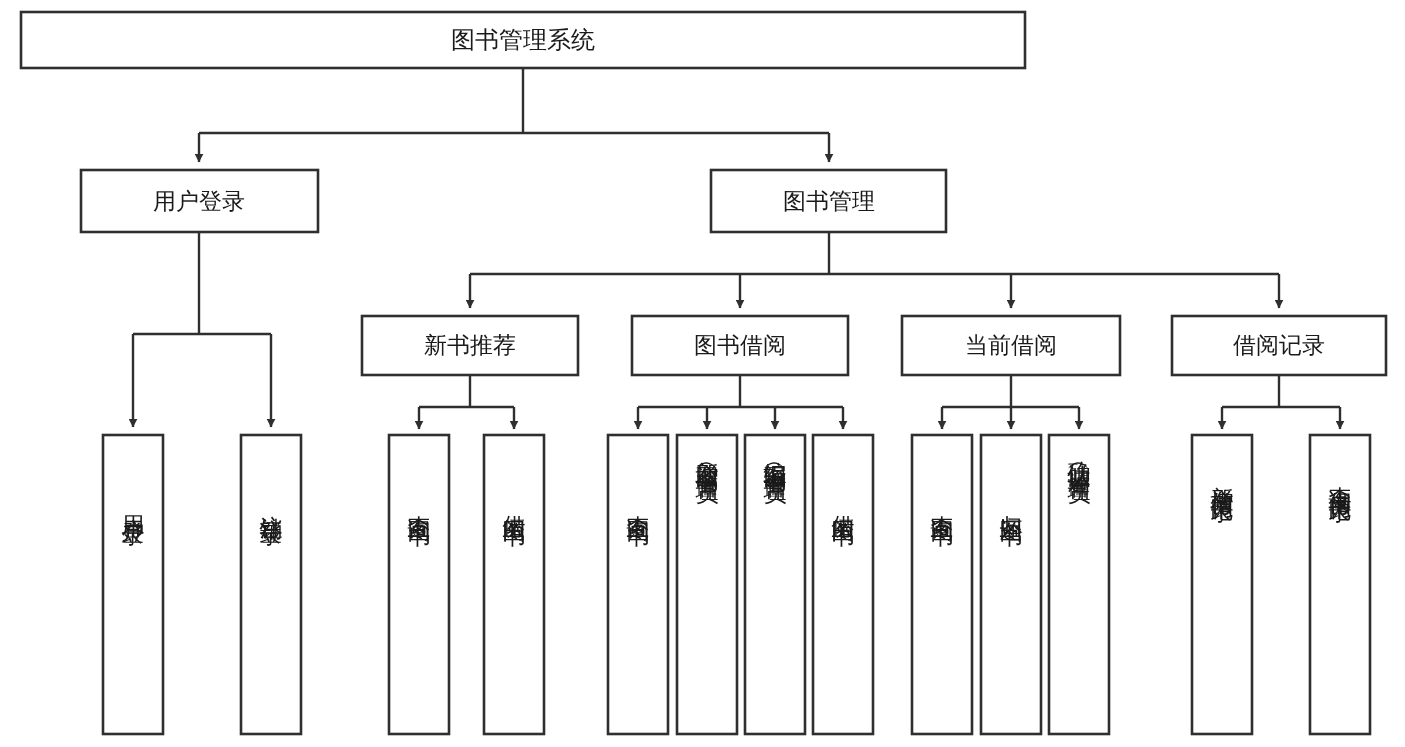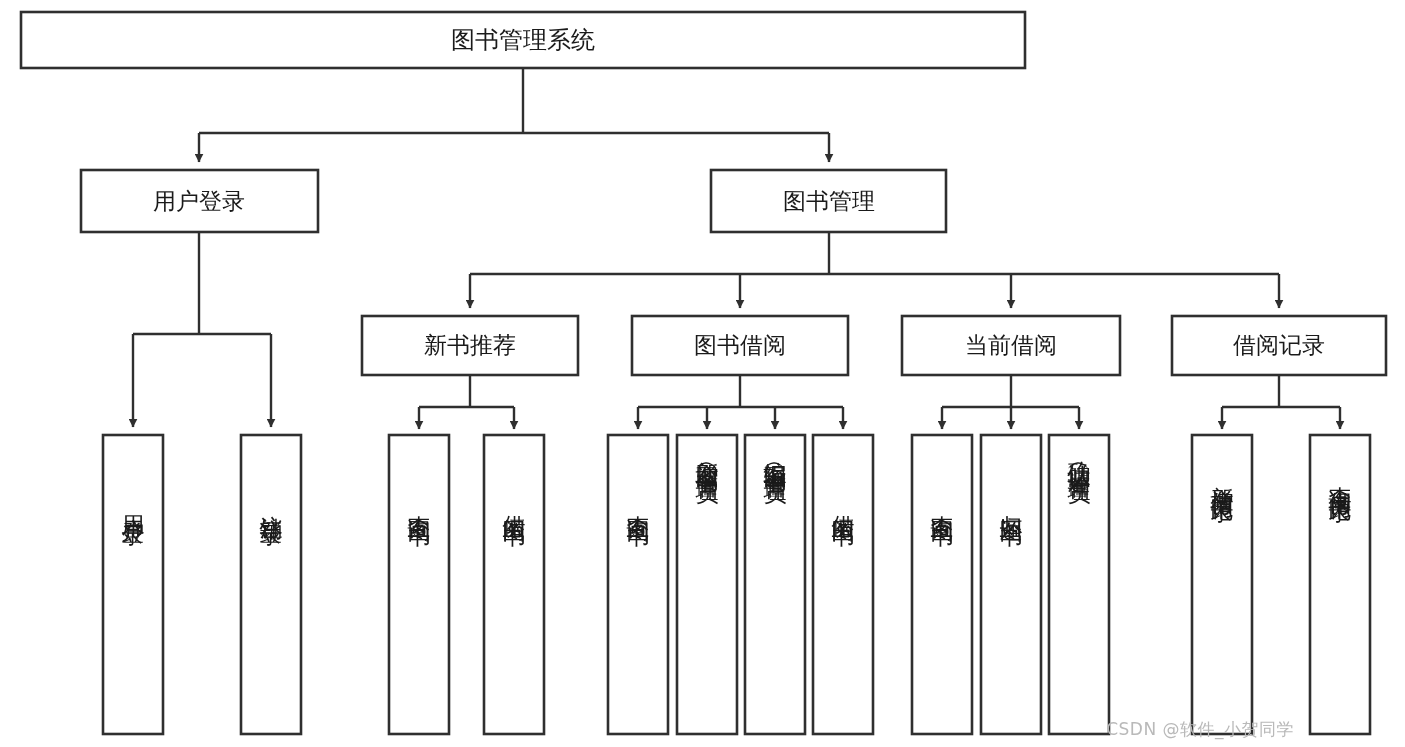--- a/index.html
+++ b/index.html
@@ -243,15 +243,14 @@
     <span class="leaf-label">确认归还（管理员）</span>
   </div>
 
   <div class="leaf-label-wrap" style="left:1192px; top:468px; width:60px; height:266px;">
     <span class="leaf-label">新增借阅记录</span>
   </div>
   <div class="leaf-label-wrap" style="left:1310px; top:468px; width:60px; height:266px;">
     <span class="leaf-label">查询借阅记录</span>
   </div>
 
-  <div class="watermark">CSDN @软件_小贺同学</div>
 
 </div>
 
 </body></html>

